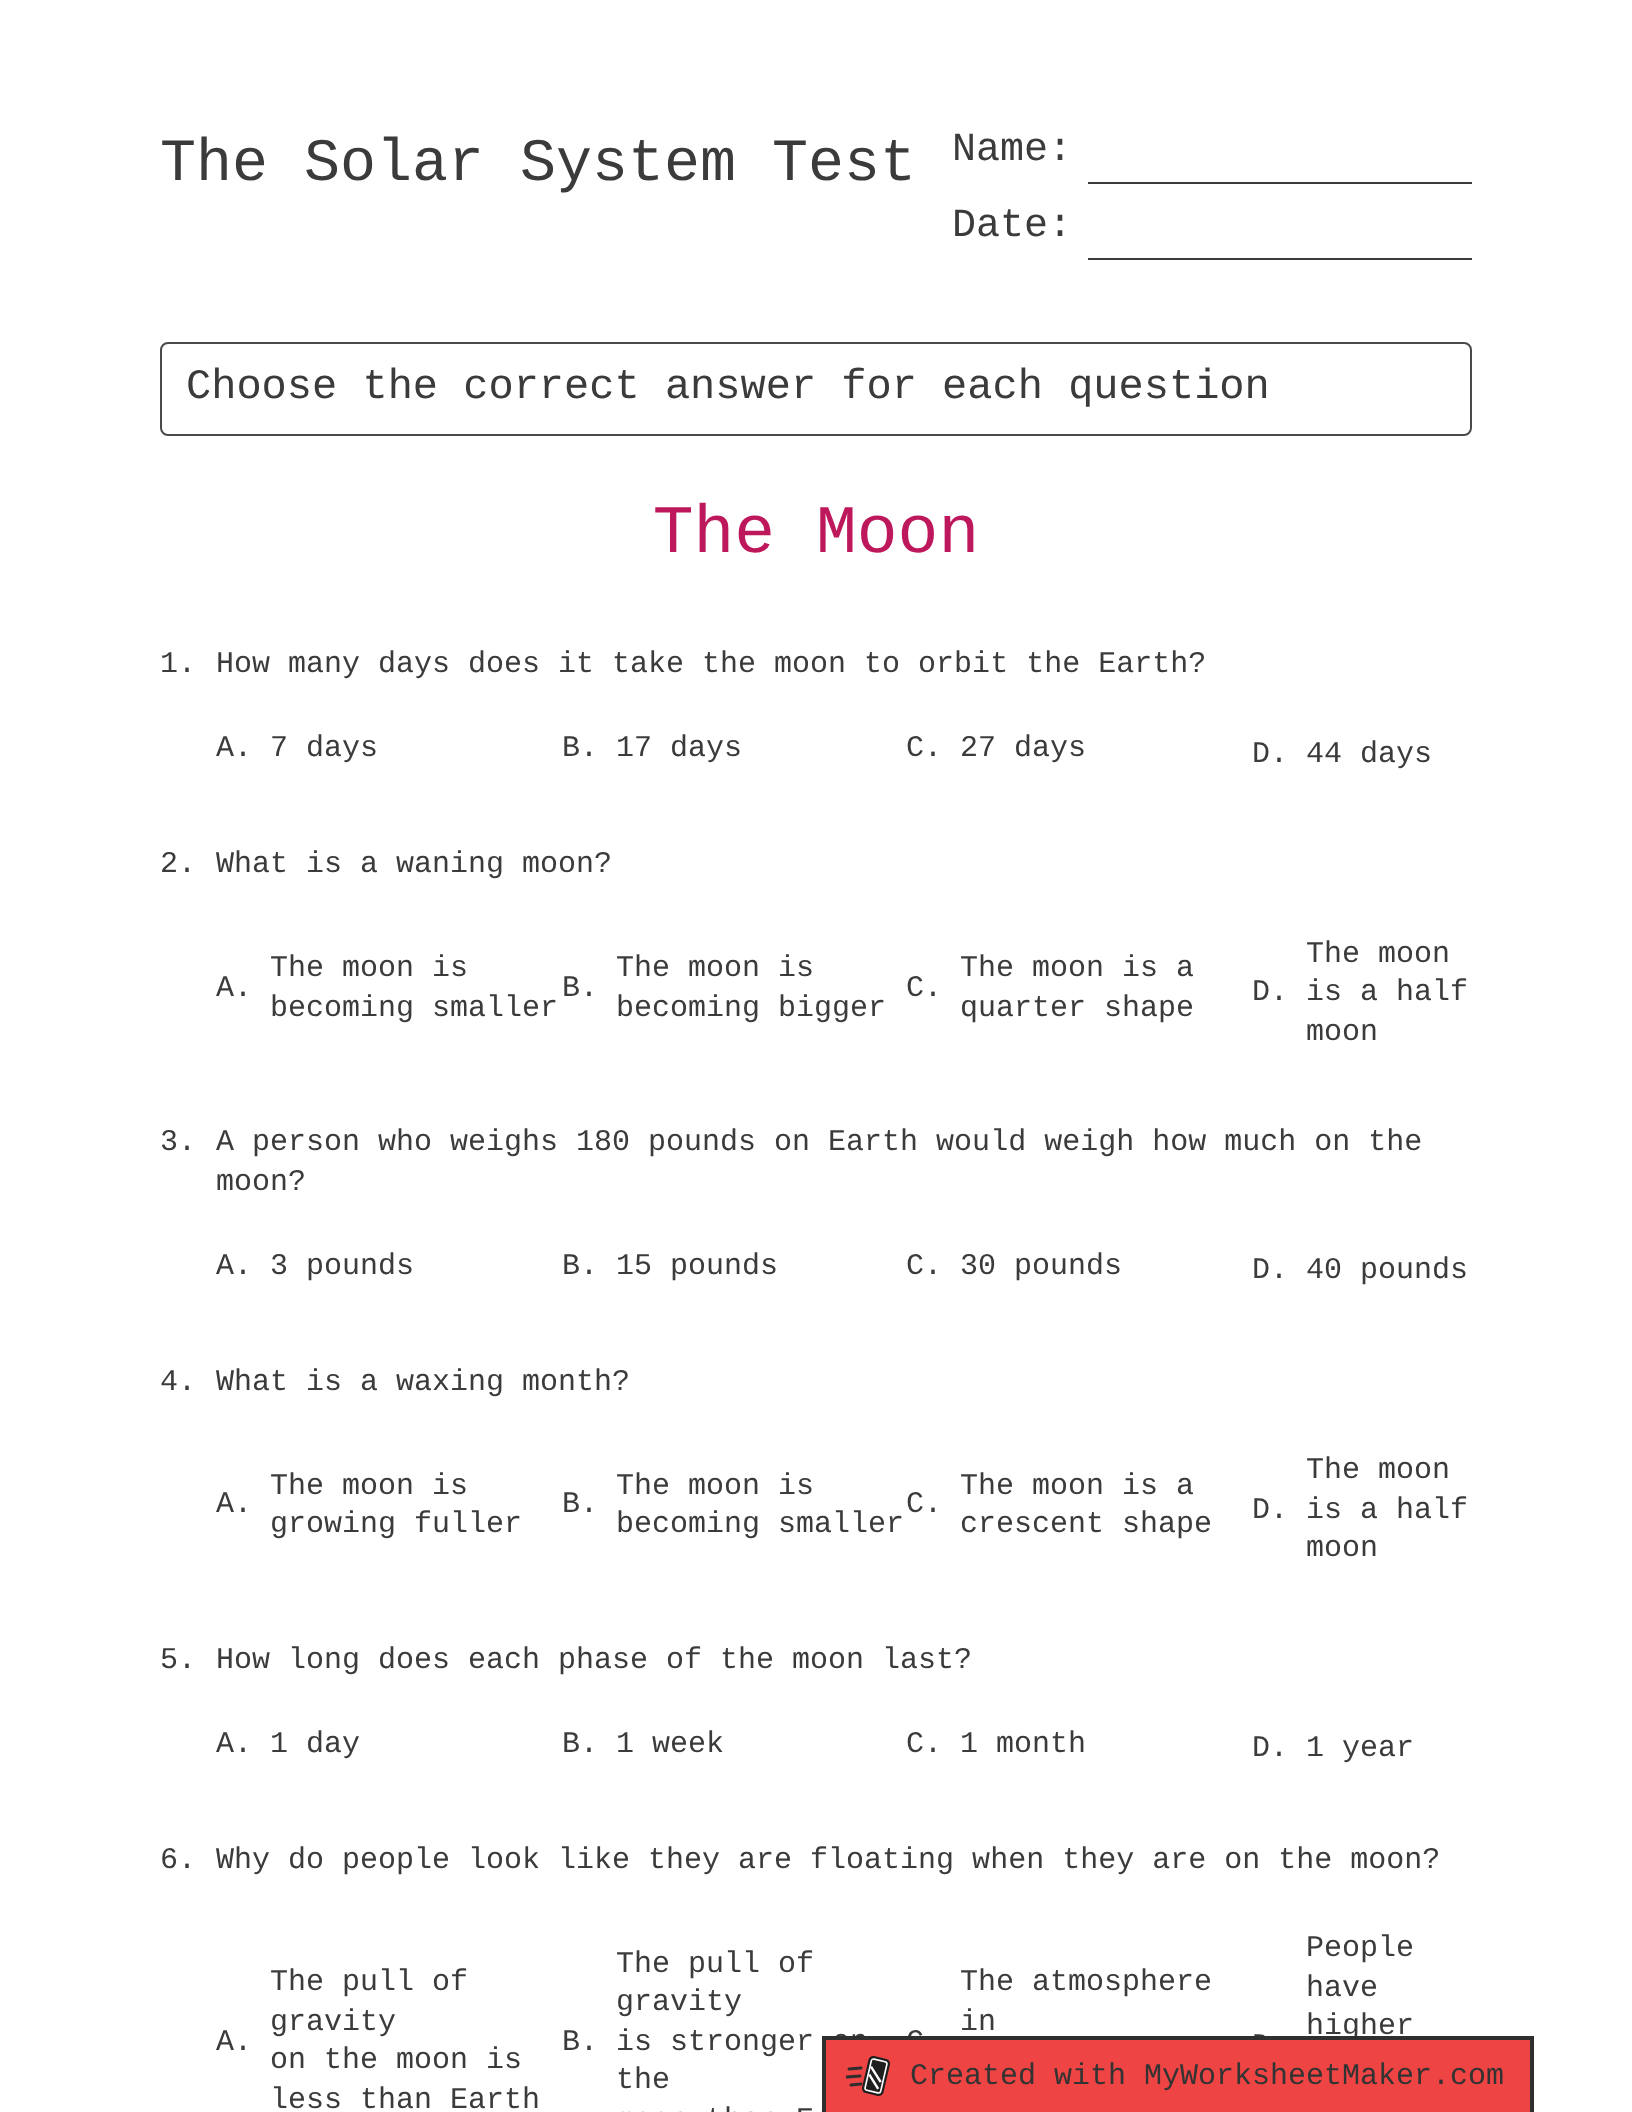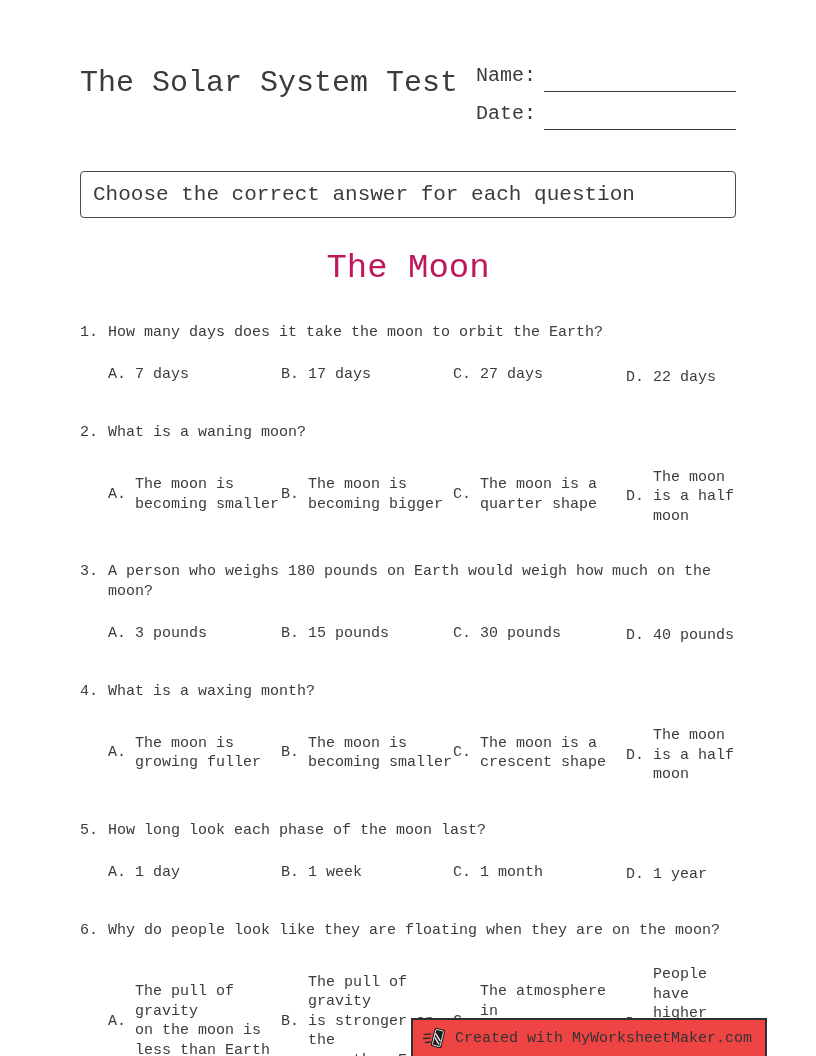--- a/index.html
+++ b/index.html
@@ -105,21 +105,21 @@
           <div class="option">
             <span class="opt-letter">B.</span>
             <span class="opt-text">17 days</span>
           </div>
           <div class="option">
             <span class="opt-letter">C.</span>
             <span class="opt-text">27 days</span>
           </div>
           <div class="option">
             <span class="opt-letter">D.</span>
-            <span class="opt-text">22 days</span>
+            <span class="opt-text">44 days</span>
           </div>
         </div>
       </section>
 
       <section class="question">
         <div class="q-row">
           <span class="q-num">2.</span>
           <span class="q-text">What is a waning moon?</span>
         </div>
         <div class="options">
@@ -196,21 +196,21 @@
             <span class="opt-letter">D.</span>
             <span class="opt-text">The moon is a half
 moon</span>
           </div>
         </div>
       </section>
 
       <section class="question">
         <div class="q-row">
           <span class="q-num">5.</span>
-          <span class="q-text">How long look each phase of the moon last?</span>
+          <span class="q-text">How long does each phase of the moon last?</span>
         </div>
         <div class="options">
           <div class="option">
             <span class="opt-letter">A.</span>
             <span class="opt-text">1 day</span>
           </div>
           <div class="option">
             <span class="opt-letter">B.</span>
             <span class="opt-text">1 week</span>
           </div>

